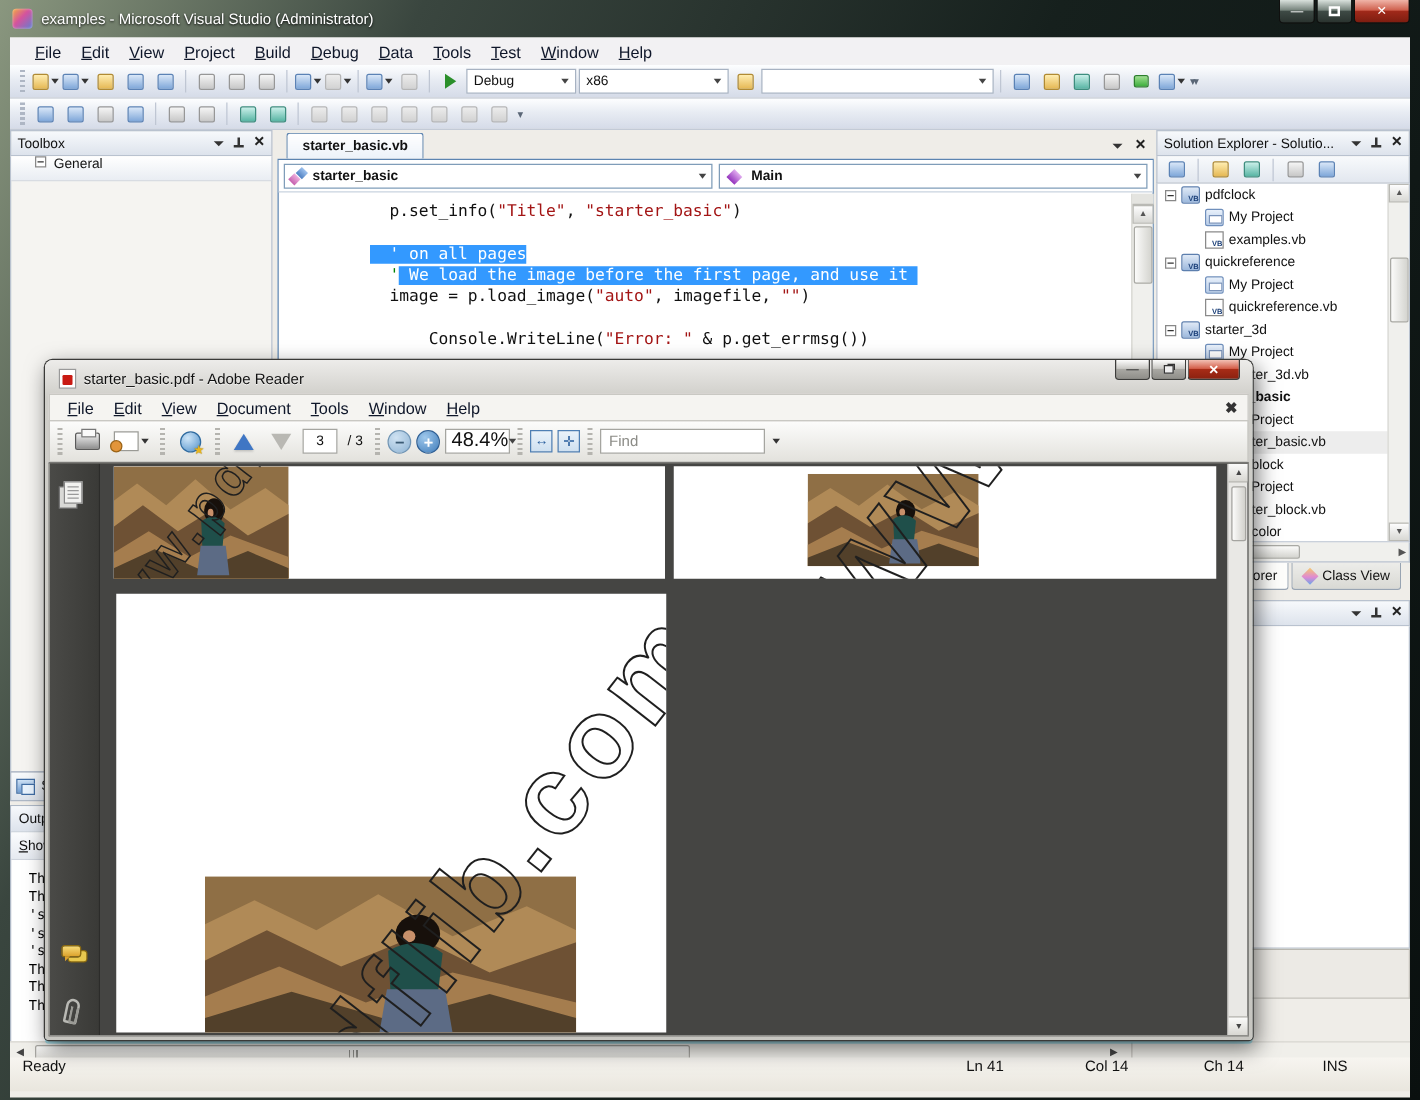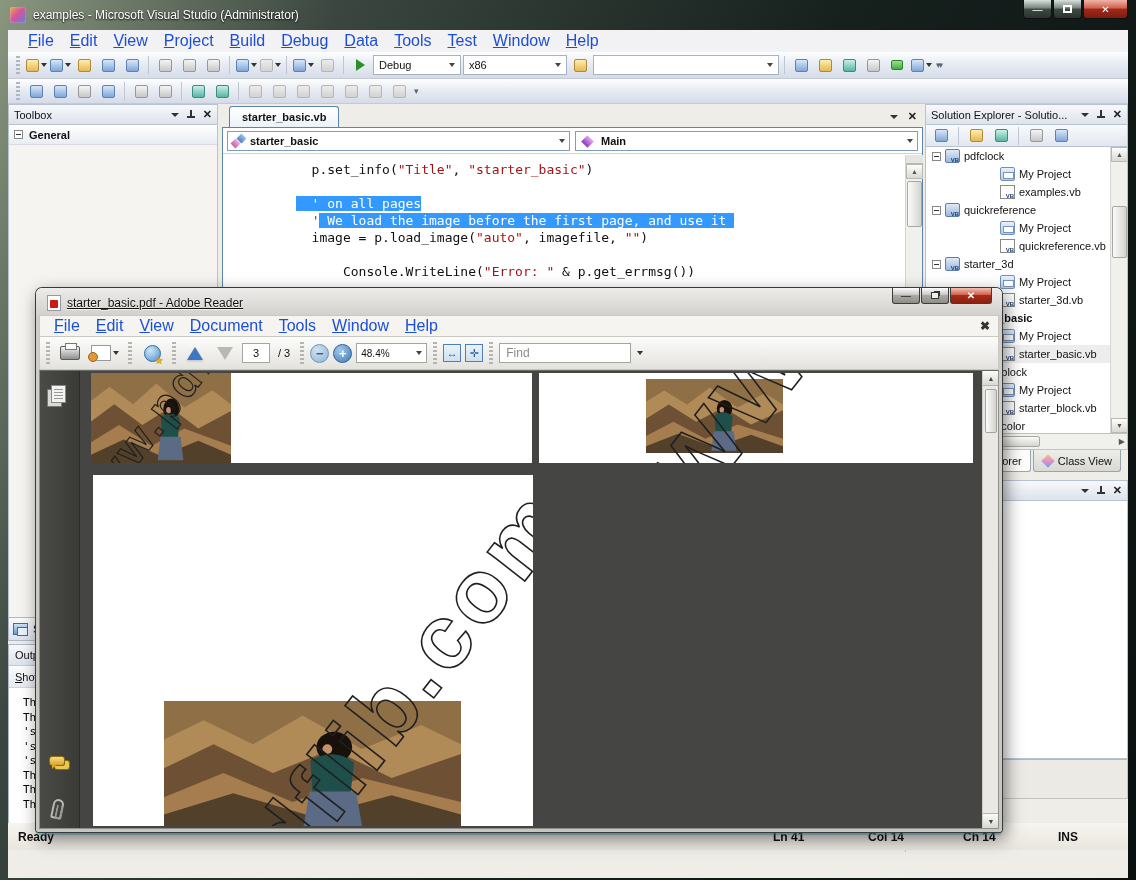--- a/index.html
+++ b/index.html
@@ -12,21 +12,21 @@
   .vs-logo { width:16px; height:16px; border-radius:3px; background:linear-gradient(135deg,#f2a93d 0%,#d4539e 45%,#5f7fd1 100%); box-shadow:inset 0 0 2px #fff8; }
   .winbtns { position:absolute; top:0; right:8px; display:flex; gap:1px; }
   .winbtn { width:29px; height:19px; border:1px solid #10100f; border-top:none; border-radius:0 0 4px 4px; background:linear-gradient(#d9e1dc,#76837c 45%,#3e4a45 50%,#2a332f); display:flex; align-items:center; justify-content:center; color:#fff; font-size:10px; }
   .winbtn.close { width:45px; background:linear-gradient(#f0b4a8,#cf604e 45%,#a0291a 50%,#7d1d10); }
   .winbtn .box { width:9px; height:8px; border:2px solid #fff; }
 
   .vs-client { position:absolute; left:8px; top:30px; right:8px; bottom:2px; background:#EFEDE8; }
 
   
   .menubar { height:22px; background:#F2F1F3; display:flex; align-items:center; padding-left:12px; }
-  .mitem { display:inline-block; padding:3px 8px; font-size:16px; color:#1d4ed8;text-align:center; }
+  .mitem { display:inline-block; padding:3px 8px; font-size:13px; color:#0f172a;text-align:center; }
   .mitem::first-letter { text-decoration:underline; }
 
   
   .tbrow { height:27px; background:linear-gradient(#FDFEFF,#E8ECF3 45%,#D5DBE8); border-bottom:1px solid #C3CAD6; display:flex; align-items:center; padding-left:5px; gap:2px; }
   .tbrow.r2 { height:25px; }
   .grip { width:4px; height:18px; margin:0 3px; background:repeating-linear-gradient(180deg,#AEB6C4 0 2px,transparent 2px 4px); }
   .sep { width:1px; height:18px; background:#BFC6D3; margin:0 3px; }
   .tb { width:22px; height:21px; border-radius:2px; display:flex; align-items:center; justify-content:center; }
   .tb .px { width:13px; height:13px; border-radius:2px; }
   .g-blue { background:linear-gradient(#d9e7f8,#7fa7d9); border:1px solid #5b82b5; }
@@ -44,21 +44,21 @@
   
   .toolwin-title { height:21px; background:linear-gradient(#F7F9FC,#DDE3EC); border:1px solid #B9C2CF; display:flex; align-items:center; padding:0 5px; font-size:11px; }
   .twt-icons { margin-left:auto; display:flex; align-items:center; gap:7px; }
   .tdd { width:0; height:0; border-top:4px solid #333; border-left:4px solid transparent; border-right:4px solid transparent; }
   .pin { width:10px; height:10px; position:relative; }
   .pin::before { content:""; position:absolute; left:4px; top:0; width:2px; height:6px; background:#333; }
   .pin::after { content:""; position:absolute; left:1px; top:6px; width:8px; height:2px; background:#333; }
   .xg { font-weight:bold; font-size:11px; color:#222; line-height:1; }
   #toolbox { position:absolute; left:0; top:74px; width:210px; height:514px; }
   .toolbox-body { height:493px; background:#F5F4F1; border:1px solid #B9C2CF; border-top:none; }
-  .group-hdr { height:20px; display:flex; align-items:center; gap:6px; padding:0 5px; background:linear-gradient(#FFFFFF,#E9EDF3); border-bottom:1px solid #D8DCE2; font-weight:bold; font-size:11px; }
+  .group-hdr { height:20px; display:flex; gap:6px; padding:0 19px; background:linear-gradient(#FFFFFF,#E9EDF3); border-bottom:1px solid #D8DCE2; font-weight:normal; font-size:11px; }
   .exp { width:9px; height:9px; background:#fff; border:1px solid #888; position:relative; flex:0 0 auto; }
   .exp::before { content:""; position:absolute; left:1px; top:3px; width:5px; height:1px; background:#333; }
   .toolbox-empty { padding:26px 12px; text-align:center; color:#3d3d3d; font-size:11.5px; line-height:1.45; }
 
   
   #editor { position:absolute; left:214px; top:74px; width:701px; height:508px; }
   .tabstrip { height:23px; position:relative; padding-left:7px; display:flex; align-items:flex-end; }
   .doctab { height:21px; background:linear-gradient(#FFFFFF,#ECF2F9); border:1px solid #5C84B0; border-bottom:none; border-radius:3px 3px 0 0; padding:0 12px; display:flex; align-items:center; font-weight:bold; font-size:11px; }
   .ts-btns { position:absolute; right:6px; bottom:5px; display:flex; gap:10px; align-items:center; }
   .editor-box { height:485px; background:#fff; border:1px solid #5C84B0; position:relative; }
@@ -77,21 +77,21 @@
   .ed-vsb { position:absolute; right:0; top:27px; bottom:0; width:17px; background:#F0F0ED; border-left:1px solid #D5D5D0; }
   .sb-btn { width:17px; height:15px; background:linear-gradient(#FDFDFD,#D8D8D4); border:1px solid #B9B9B4; display:flex; align-items:center; justify-content:center; font-size:7px; color:#555; }
   .sb-split { width:17px; height:9px; background:#E4E4E0; border-bottom:1px solid #B9B9B4; }
   .sb-thumb { width:15px; margin:2px auto; height:46px; background:linear-gradient(90deg,#FBFBFA,#D4D4CF); border:1px solid #A9A9A4; border-radius:2px; }
 
   
   #solexp { position:absolute; right:0; top:74px; width:203px; height:372px; }
   .se-toolbar { height:22px; background:linear-gradient(#F8FAFC,#E2E7EF); border:1px solid #B9C2CF; border-top:none; display:flex; align-items:center; padding-left:4px; gap:3px; }
   .se-tree { position:relative; height:287px; background:#fff; border:1px solid #B9C2CF; border-top:none; overflow:hidden; font-size:11px; }
   .trow { height:18px; display:flex; align-items:center; gap:4px; padding-left:6px; white-space:nowrap; }
-  .trow.lvl1 { padding-left:38px;margin-left:36px; }
+  .trow.lvl1 { padding-left:38px; }
   .trow.b .tlabel { font-weight:bold; }
   .trow.selrow { background:#EDEDED; }
   .fico { width:15px; height:14px; flex:0 0 auto; position:relative; }
   .fico.proj { background:linear-gradient(#dfe9f6,#9db9dd); border:1px solid #5d7fae; border-radius:2px; }
   .fico.proj::after { content:"VB"; position:absolute; right:0; bottom:-1px; font-size:6px; font-weight:bold; color:#1b3f78; }
   .fico.myp { background:linear-gradient(#e8f0fa,#b7cdea); border:1px solid #6f8fbc; border-radius:2px; }
   .fico.myp::after { content:""; position:absolute; left:2px; top:4px; width:9px; height:5px; background:#fff; border:1px solid #7a93ba; }
   .fico.vbf { background:#fff; border:1px solid #8a8a8a; }
   .fico.vbf::after { content:"VB"; position:absolute; right:0; bottom:-1px; font-size:6px; font-weight:bold; color:#1b3f78; }
   .se-vsb { position:absolute; right:0; top:0; bottom:0; width:17px; background:#F0F0ED; border-left:1px solid #D8D8D3; }
@@ -124,29 +124,29 @@
   .ow-tb .lbl { display:inline-block; }
   .ow-tb .lbl::first-letter { text-decoration:underline; }
   .ow-body { padding:8px 0 0 14px; font-family:"DejaVu Sans Mono","Liberation Mono",monospace; font-size:11px; line-height:14.5px; color:#000; }
 
   
   #botsb { position:absolute; left:0; top:803px; width:1120px; height:18px; background:#F0EFEA; border-top:1px solid #D8D6CF; }
   .bs-arr { position:absolute; top:3px; font-size:8px; color:#444; }
   .bs-thumb { position:absolute; left:20px; top:2px; width:524px; height:13px; background:linear-gradient(#FCFCFB,#D6D5D0); border:1px solid #A8A7A2; border-radius:2px; }
   .bs-grip { position:absolute; left:250px; top:3px; width:9px; height:7px; background:repeating-linear-gradient(90deg,#8f8f8b 0 1px,transparent 1px 3px); }
   .bs-div { position:absolute; left:897px; top:0; width:1px; height:18px; background:#C6C4BE; }
-  #statusbar { position:absolute; left:0; top:793px; width:1120px; height:27px; background:linear-gradient(#F7F5F0,#E9E6DE); display:flex; align-items:center; font-size:12px;font-weight:bold; }
+  #statusbar { position:absolute; left:0; top:816px; width:1120px; height:27px; background:linear-gradient(#F7F5F0,#E9E6DE); display:flex; align-items:flex-start; font-size:12px; }
   #statusbar .ready { padding-left:10px; }
   #statusbar .cells { margin-left:auto; display:flex; }
   #statusbar .cell { width:95px; }
   #statusbar .cell.last { width:70px; }
 
   
   #ar { position:absolute; left:36px; top:288px; width:966px; height:544px; z-index:50; border-radius:6px 6px 3px 3px; background:linear-gradient(#EDECEA,#CFCEC9 30px,#C7C6C1); box-shadow:0 0 0 1px #3a3a38, 3px 6px 18px rgba(0,0,0,.55), 0 3px 0 rgba(70,190,220,.45); padding:3px; }
-  .ar-titlebar { height:24px; display:flex; align-items:center; gap:6px; padding-left:8px; font-size:12px; color:#111; text-shadow:0 1px 0 #ffffffaa;text-decoration:underline; }
+  .ar-titlebar { height:24px; display:flex; align-items:center; gap:6px; padding-left:8px; font-size:12px; color:#111; text-shadow:0 1px 0 #ffffffaa; }
   .pdf-ico { width:14px; height:16px; background:#fff; border:1px solid #999; position:relative; }
   .pdf-ico::after { content:""; position:absolute; left:2px; top:4px; width:8px; height:8px; background:#C91A13; border-radius:1px; }
   .ar-btns { position:absolute; top:0; right:10px; display:flex; gap:1px; }
   .ar-btn { width:28px; height:16px; border:1px solid #3c3c3a; border-top:none; border-radius:0 0 3px 3px; background:linear-gradient(#fdfdfc,#c9c8c4 45%,#a9a8a3 50%,#8f8e89); display:flex; align-items:center; justify-content:center; color:#222; font-size:10px; }
   .ar-btn.close { width:42px; background:linear-gradient(#f2c0b4,#d4604b 45%,#a72c17 50%,#8c2110); color:#fff; font-weight:bold; }
   .ar-btn .rst2 { width:8px; height:7px; border:1px solid #333; background:#eee; box-shadow:2px -2px 0 -1px #333; }
   .ar-menubar { height:21px; background:#F5F4F1; border:1px solid #C9C8C3; border-bottom:none; display:flex; align-items:center; padding-left:6px; position:relative; }
   .ar-menubar .mitem { padding:2px 8px; }
   .ar-menubar .mx { position:absolute; right:8px; font-weight:bold; color:#333; font-size:12px; }
   .ar-toolbar { height:34px; background:linear-gradient(#FCFCFB,#E3E2DD); border:1px solid #C9C8C3; display:flex; align-items:center; padding-left:4px; gap:4px; }
@@ -156,21 +156,21 @@
   .i-collab { width:20px; height:16px; background:#fff; border:1px solid #9a9a95; position:relative; }
   .i-collab::before { content:""; position:absolute; left:-4px; bottom:-2px; width:8px; height:8px; border-radius:50%; background:#e2953a; border:1px solid #9a6316; }
   .i-globe { width:17px; height:17px; border-radius:50%; background:radial-gradient(circle at 35% 30%,#cfe6f8,#4f8fc9); border:1px solid #2f6ba0; position:relative; }
   .i-globe::after { content:"★"; position:absolute; right:-4px; bottom:-5px; color:#E8B51E; font-size:10px; text-shadow:0 0 1px #8a6a00; }
   .i-up { width:0; height:0; border-bottom:13px solid #3F76C4; border-left:8px solid transparent; border-right:8px solid transparent; filter:drop-shadow(0 1px 1px #0003); }
   .i-dn { width:0; height:0; border-top:13px solid #B9B8B3; border-left:8px solid transparent; border-right:8px solid transparent; }
   .pagebox { width:28px; height:20px; background:#fff; border:1px solid #A5A5A0; display:flex; align-items:center; justify-content:center; font-size:11px; }
   .zbtn { width:19px; height:19px; border-radius:50%; display:flex; align-items:center; justify-content:center; color:#fff; font-weight:bold; font-size:13px; line-height:1; }
   .zbtn.minus { background:radial-gradient(circle at 35% 30%,#cfe2f2,#8fb4d4); border:1px solid #6f94b4; color:#3a5a74; }
   .zbtn.plus { background:radial-gradient(circle at 35% 30%,#9fc8ec,#3f7cba); border:1px solid #2f5f94; }
-  .zoombox { width:71px; height:20px; background:#fff; border:1px solid #A5A5A0; display:flex; align-items:center; padding:0 4px; font-size:10px; }
+  .zoombox { width:52px; height:20px; background:#fff; border:1px solid #A5A5A0; display:flex; align-items:center; padding:0 4px; font-size:16px; }
   .zoombox .ca { margin-left:auto; width:0; height:0; border-top:4px solid #444; border-left:3px solid transparent; border-right:3px solid transparent; }
   .i-fit { width:18px; height:18px; border:1px solid #4f7fb4; background:linear-gradient(#eaf2fa,#cfe0f0); color:#2b5f9e; font-size:11px; display:flex; align-items:center; justify-content:center; }
   .findbox { width:132px; height:20px; background:#fff; border:1px solid #A5A5A0; display:flex; align-items:center; padding:0 6px; color:#8b8b86; font-size:12px; }
   .ar-body { position:absolute; left:3px; right:3px; top:82px; bottom:3px; background:#454543; border:1px solid #8E8E8A; border-top:1px solid #6a6a66; overflow:hidden; }
   .ar-nav { position:absolute; left:0; top:0; bottom:0; width:40px; background:linear-gradient(90deg,#4a4a47,#3a3a37); border-right:1px solid #2c2c2a; }
   .i-pages { position:absolute; left:11px; top:14px; width:15px; height:18px; background:#f2f2f0; border:1px solid #888; box-shadow:-4px 4px 0 -1px #d9d9d6, -4px 4px 0 0 #777; }
   .i-pages::after { content:""; position:absolute; left:2px; top:3px; width:9px; height:1px; background:#999; box-shadow:0 3px 0 #999, 0 6px 0 #999, 0 9px 0 #999; }
   .i-comm { position:absolute; left:9px; top:385px; width:16px; height:10px; background:linear-gradient(#f7dc7a,#dca22c); border:1px solid #8a6a12; border-radius:3px; box-shadow:5px 4px 0 -1px #e8c84f, 5px 4px 0 0 #8a6a12; }
   .i-comm::after { content:""; position:absolute; left:2px; bottom:-4px; width:0; height:0; border-top:4px solid #dca22c; border-right:4px solid transparent; }
   .i-clip { position:absolute; left:12px; top:428px; width:11px; height:20px; border:2px solid #b9b9b4; border-radius:6px 6px 2px 2px; transform:rotate(12deg); }
@@ -267,21 +267,21 @@
           <span class="px g-dis"></span>
         </span>
       <span class="sep"></span>
       <span class="tb">
           <span class="play"></span>
         </span>
       <span class="combo" style="width:88px">
           <span>Debug</span>
           <span class="ca"></span>
         </span>
-      <span class="combo" style="width:104px">
+      <span class="combo" style="width:120px">
           <span>x86</span>
           <span class="ca"></span>
         </span>
       <span class="tb">
           <span class="px g-yel"></span>
         </span>
       <span class="combo" style="width:186px">
           <span></span>
           <span class="ca"></span>
         </span>

